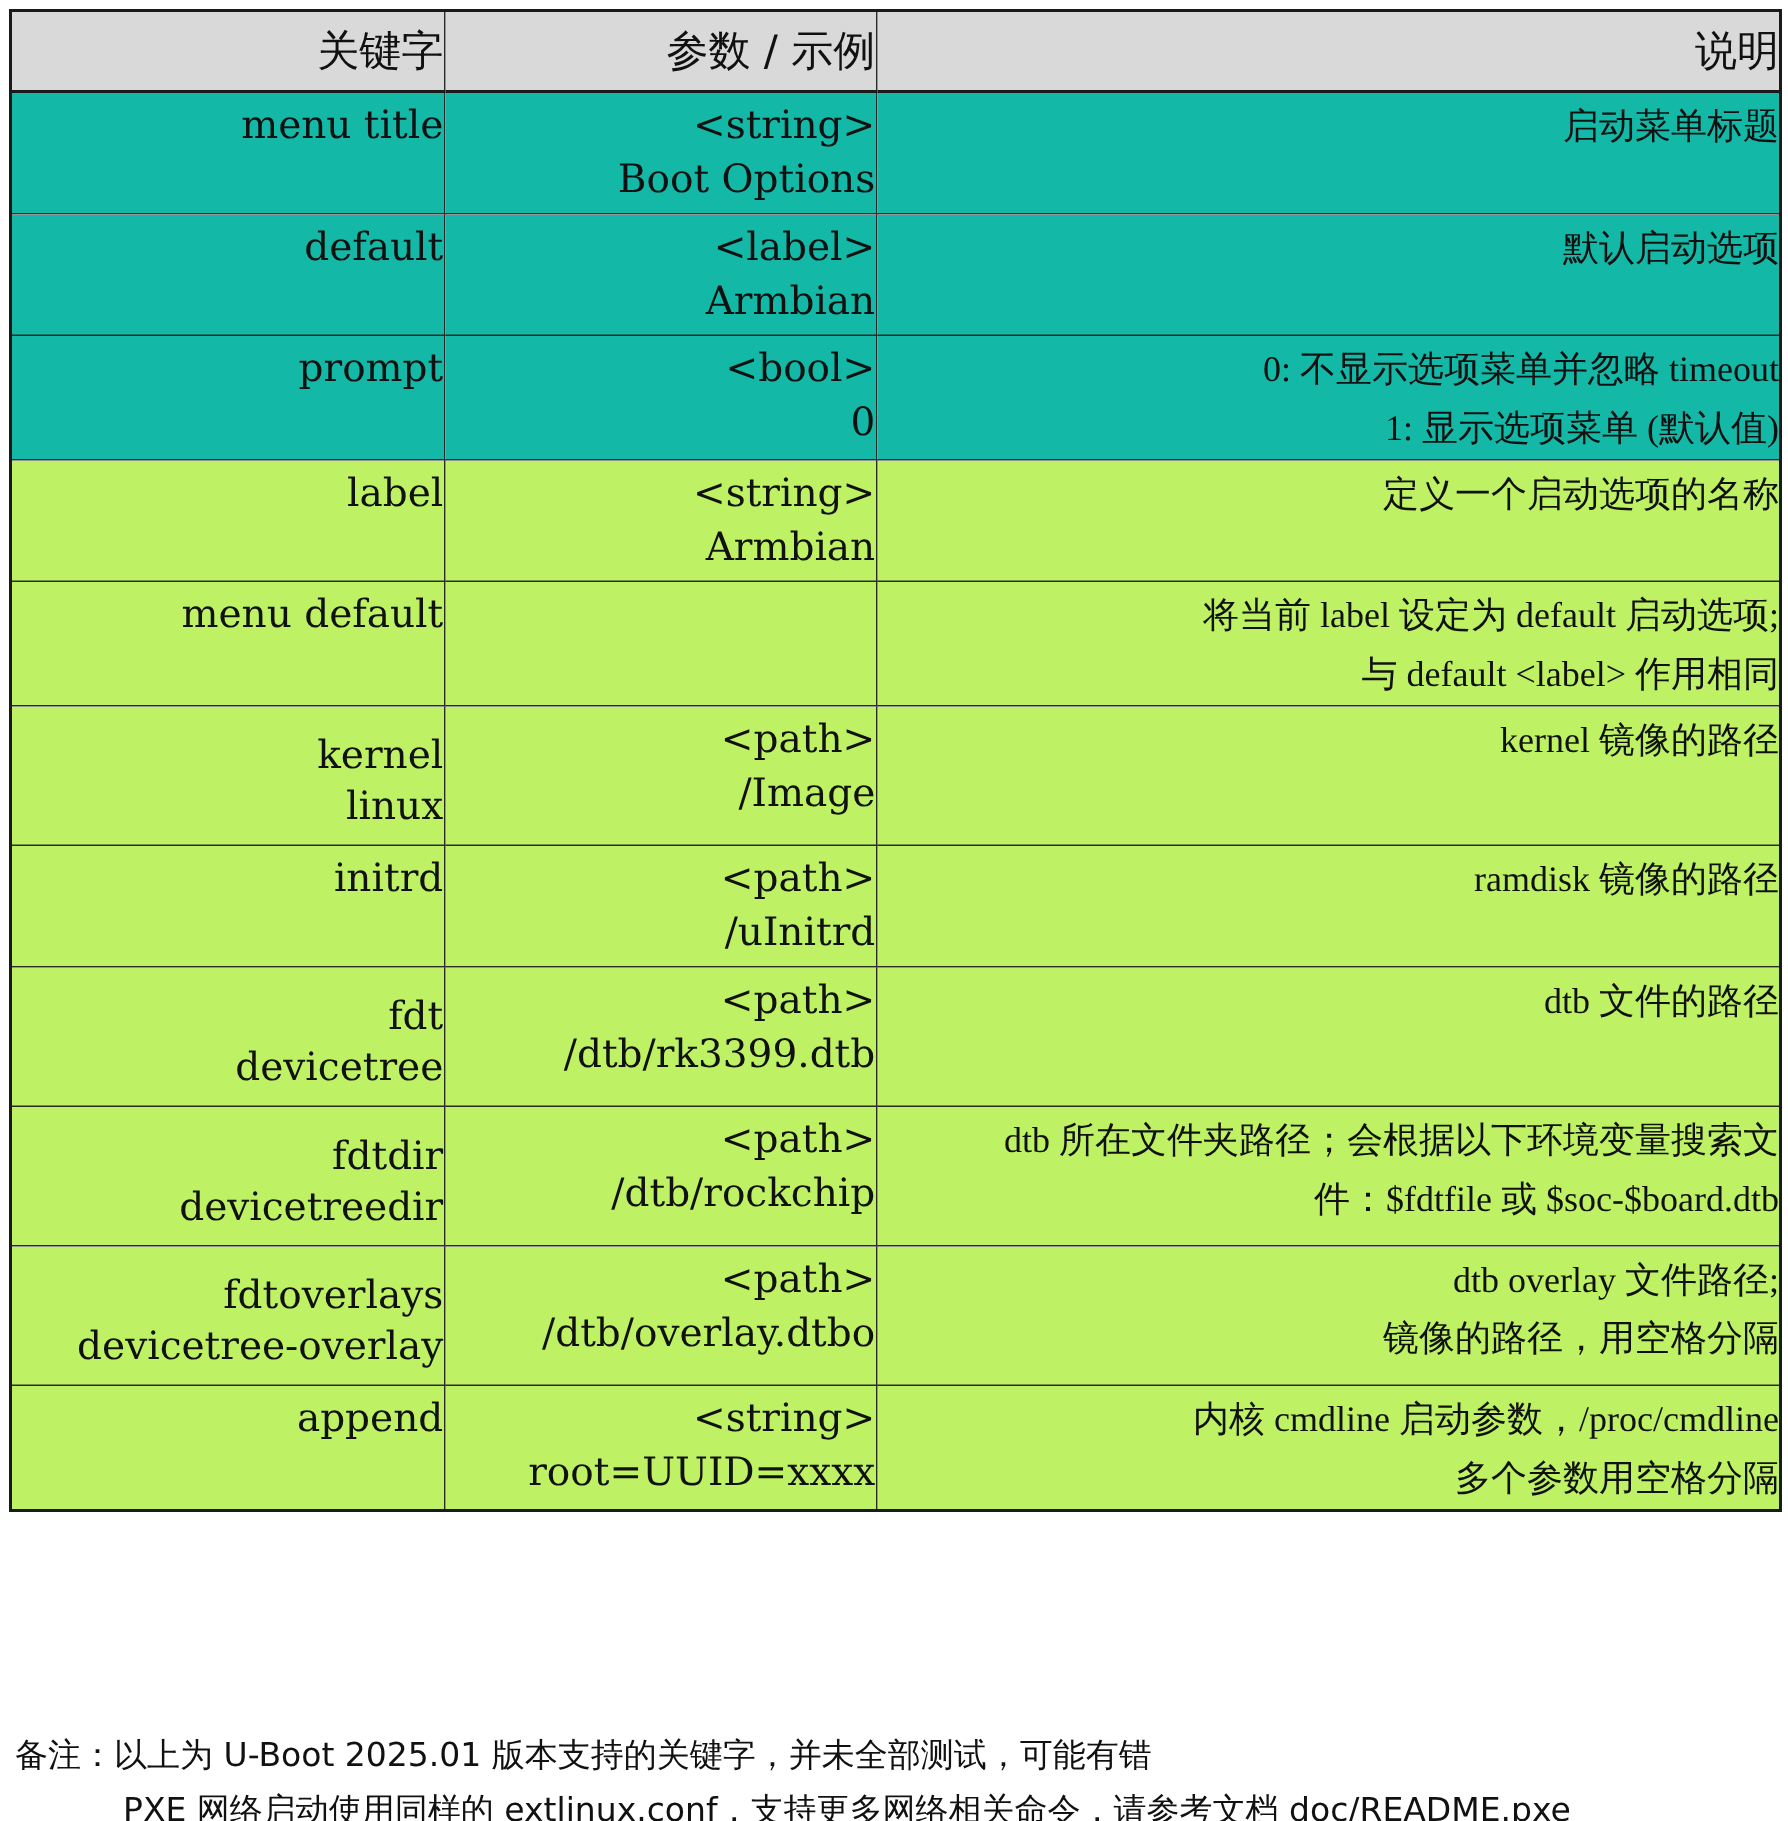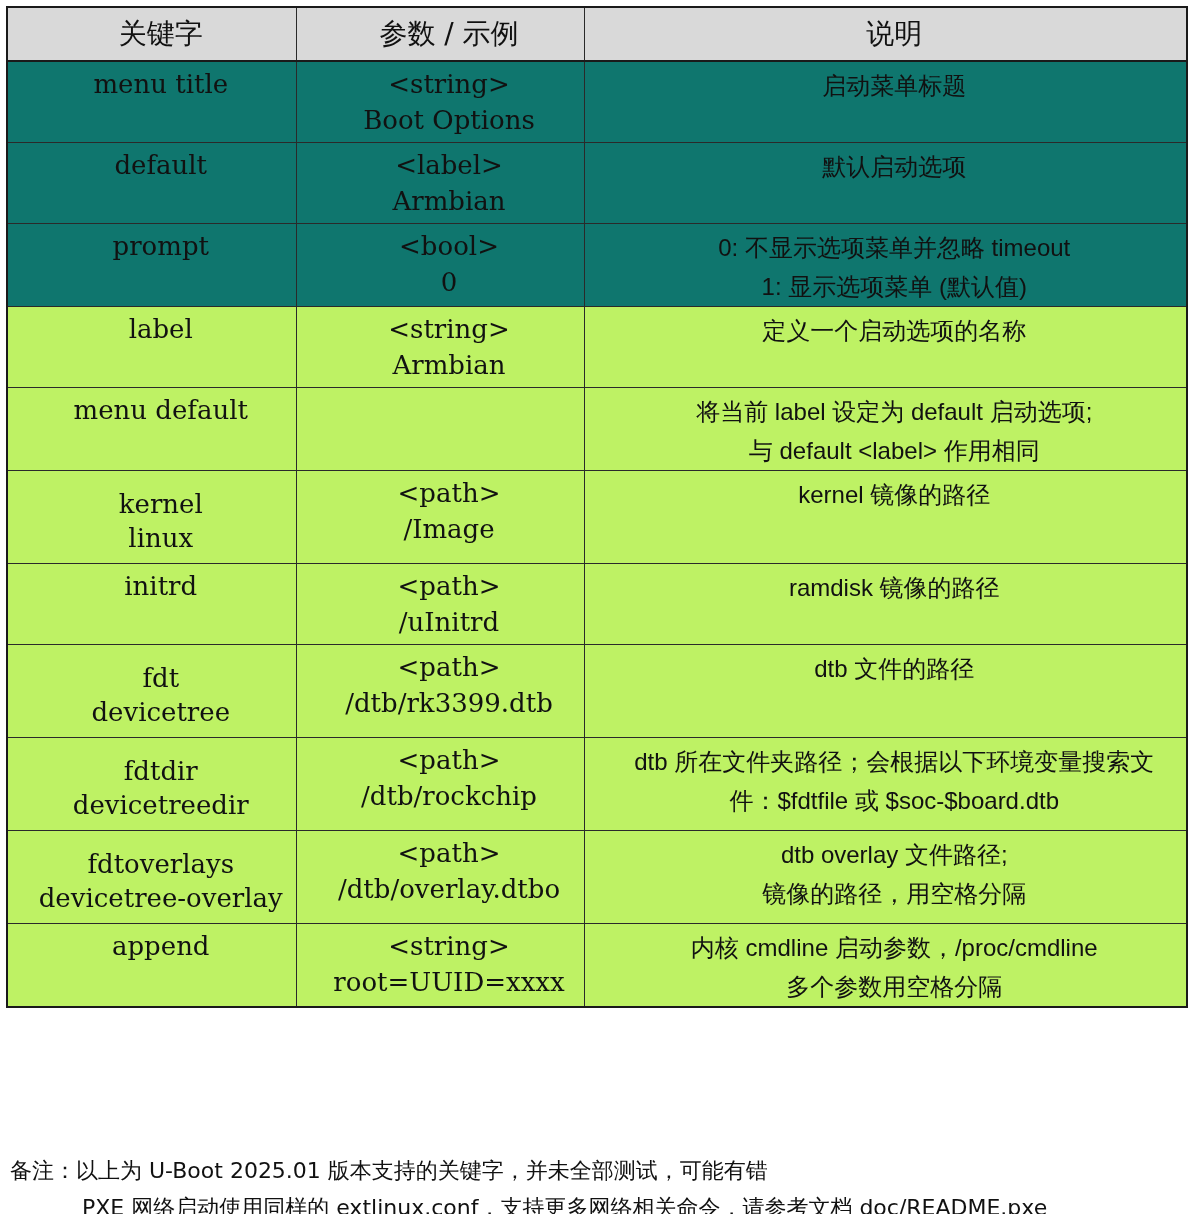--- a/index.html
+++ b/index.html
@@ -15,43 +15,43 @@
   }
   .tbl col.c1 { width: 289px; }
   .tbl col.c2 { width: 288px; }
   .tbl col.c3 { width: 603px; }
   .tbl th, .tbl td {
     border: 1.5px solid #2a2a2a;
     vertical-align: top;
     padding: 0 0 0 18px;
     font-size: 26px;
     line-height: 36px;
-    text-align: center;
+    text-align: right;
     font-weight: normal;
     white-space: nowrap;
     overflow: hidden;
   }
   .tbl thead th {
     background: #d9d9d9;
     height: 52px;
     vertical-align: middle;
     font-family: "DejaVu Sans", "Liberation Sans", sans-serif;
     font-size: 28px;
     padding-top: 0;
     border-bottom: 2px solid #1a1a1a;
   }
-  .tbl tr.grp-a td { background: #0f766e; }
+  .tbl tr.grp-a td { background: #14b8a6; }
   .tbl tr.grp-b td { background: #bef264; }
   .tbl tr.row td { height: 76px; padding-top: 4px; }
   .tbl tr.row3 td { height: 122px; padding-top: 4px; }
   .tbl tr.sep td { border-bottom: 2.5px solid #1a1a1a; }
   .tbl td.kw { padding-top: 10px; }
   .tbl td.kw.two { padding-top: 16px; line-height: 34px; }
   .tbl td.desc {
-    font-family: Liberation Sans, sans-serif;
+    font-family: Liberation Serif, serif;
     font-size: 24px;
     line-height: 39px;
     padding-left: 18px;
   }
   .line { display: block; }
   .notes {
     position: absolute; left: 10px; top: 1152px; width: 1170px;
     font-family: "DejaVu Sans", "Liberation Sans", sans-serif;
     font-size: 22px; line-height: 37px; color: #111;
   }

